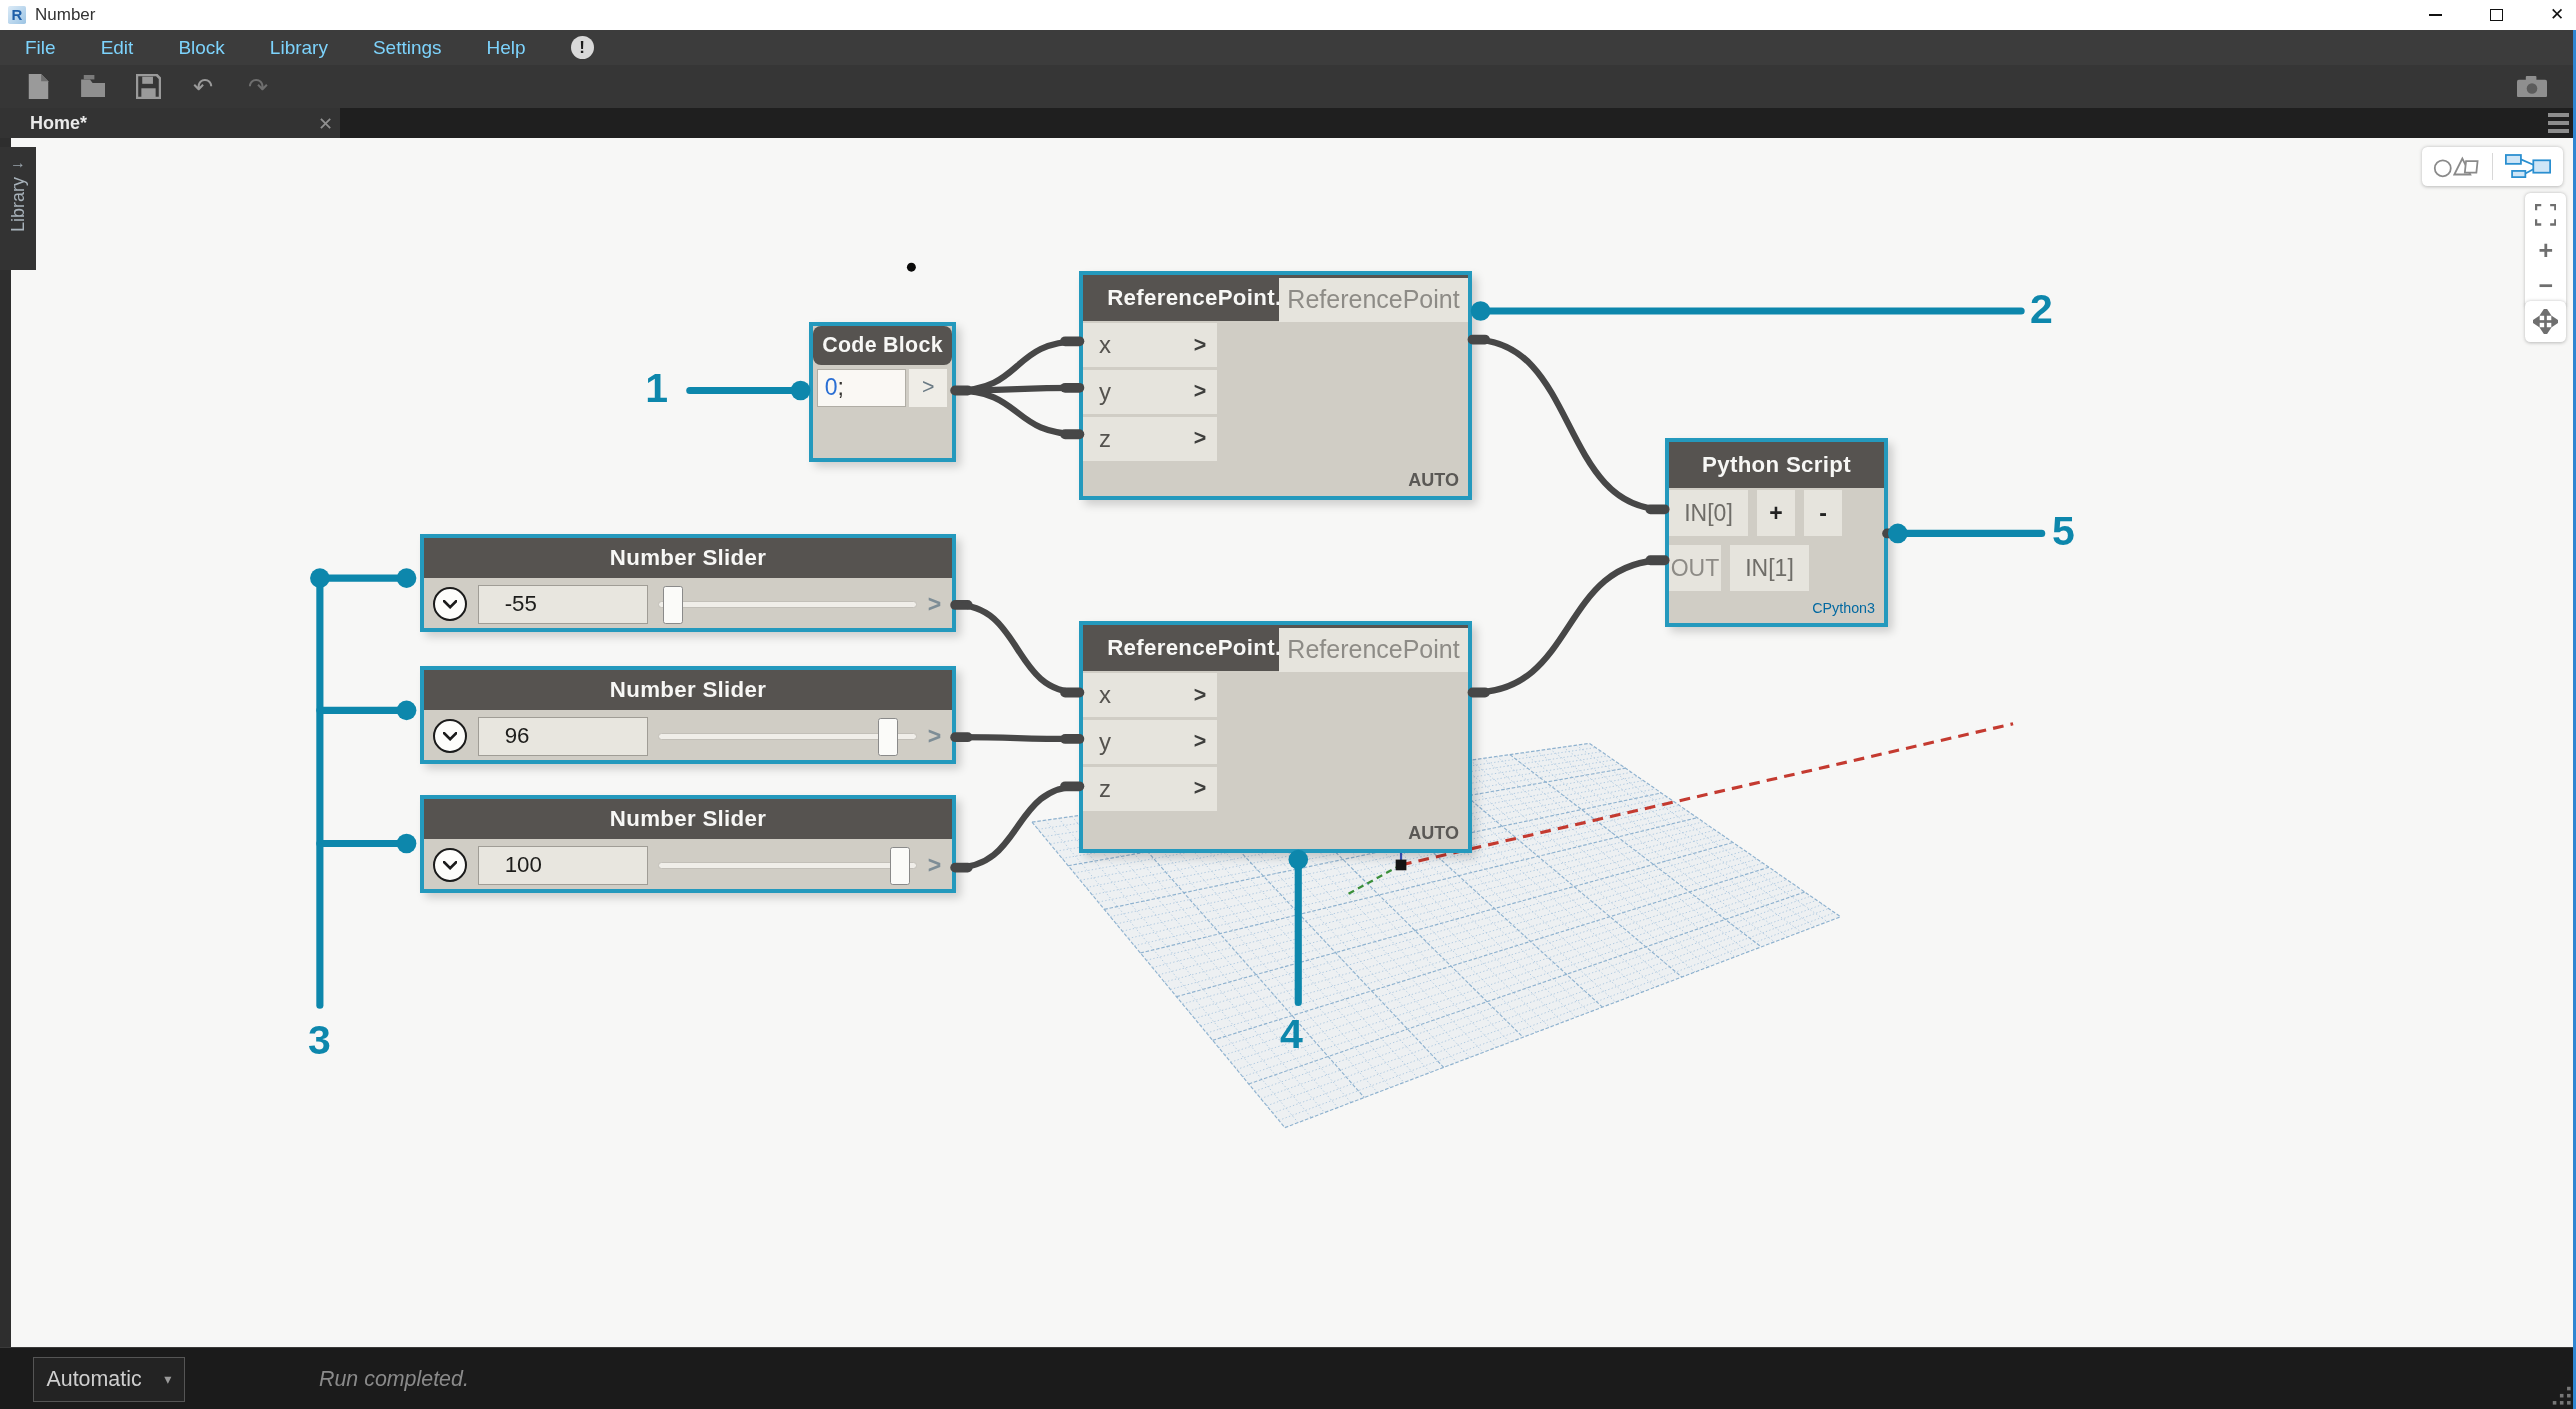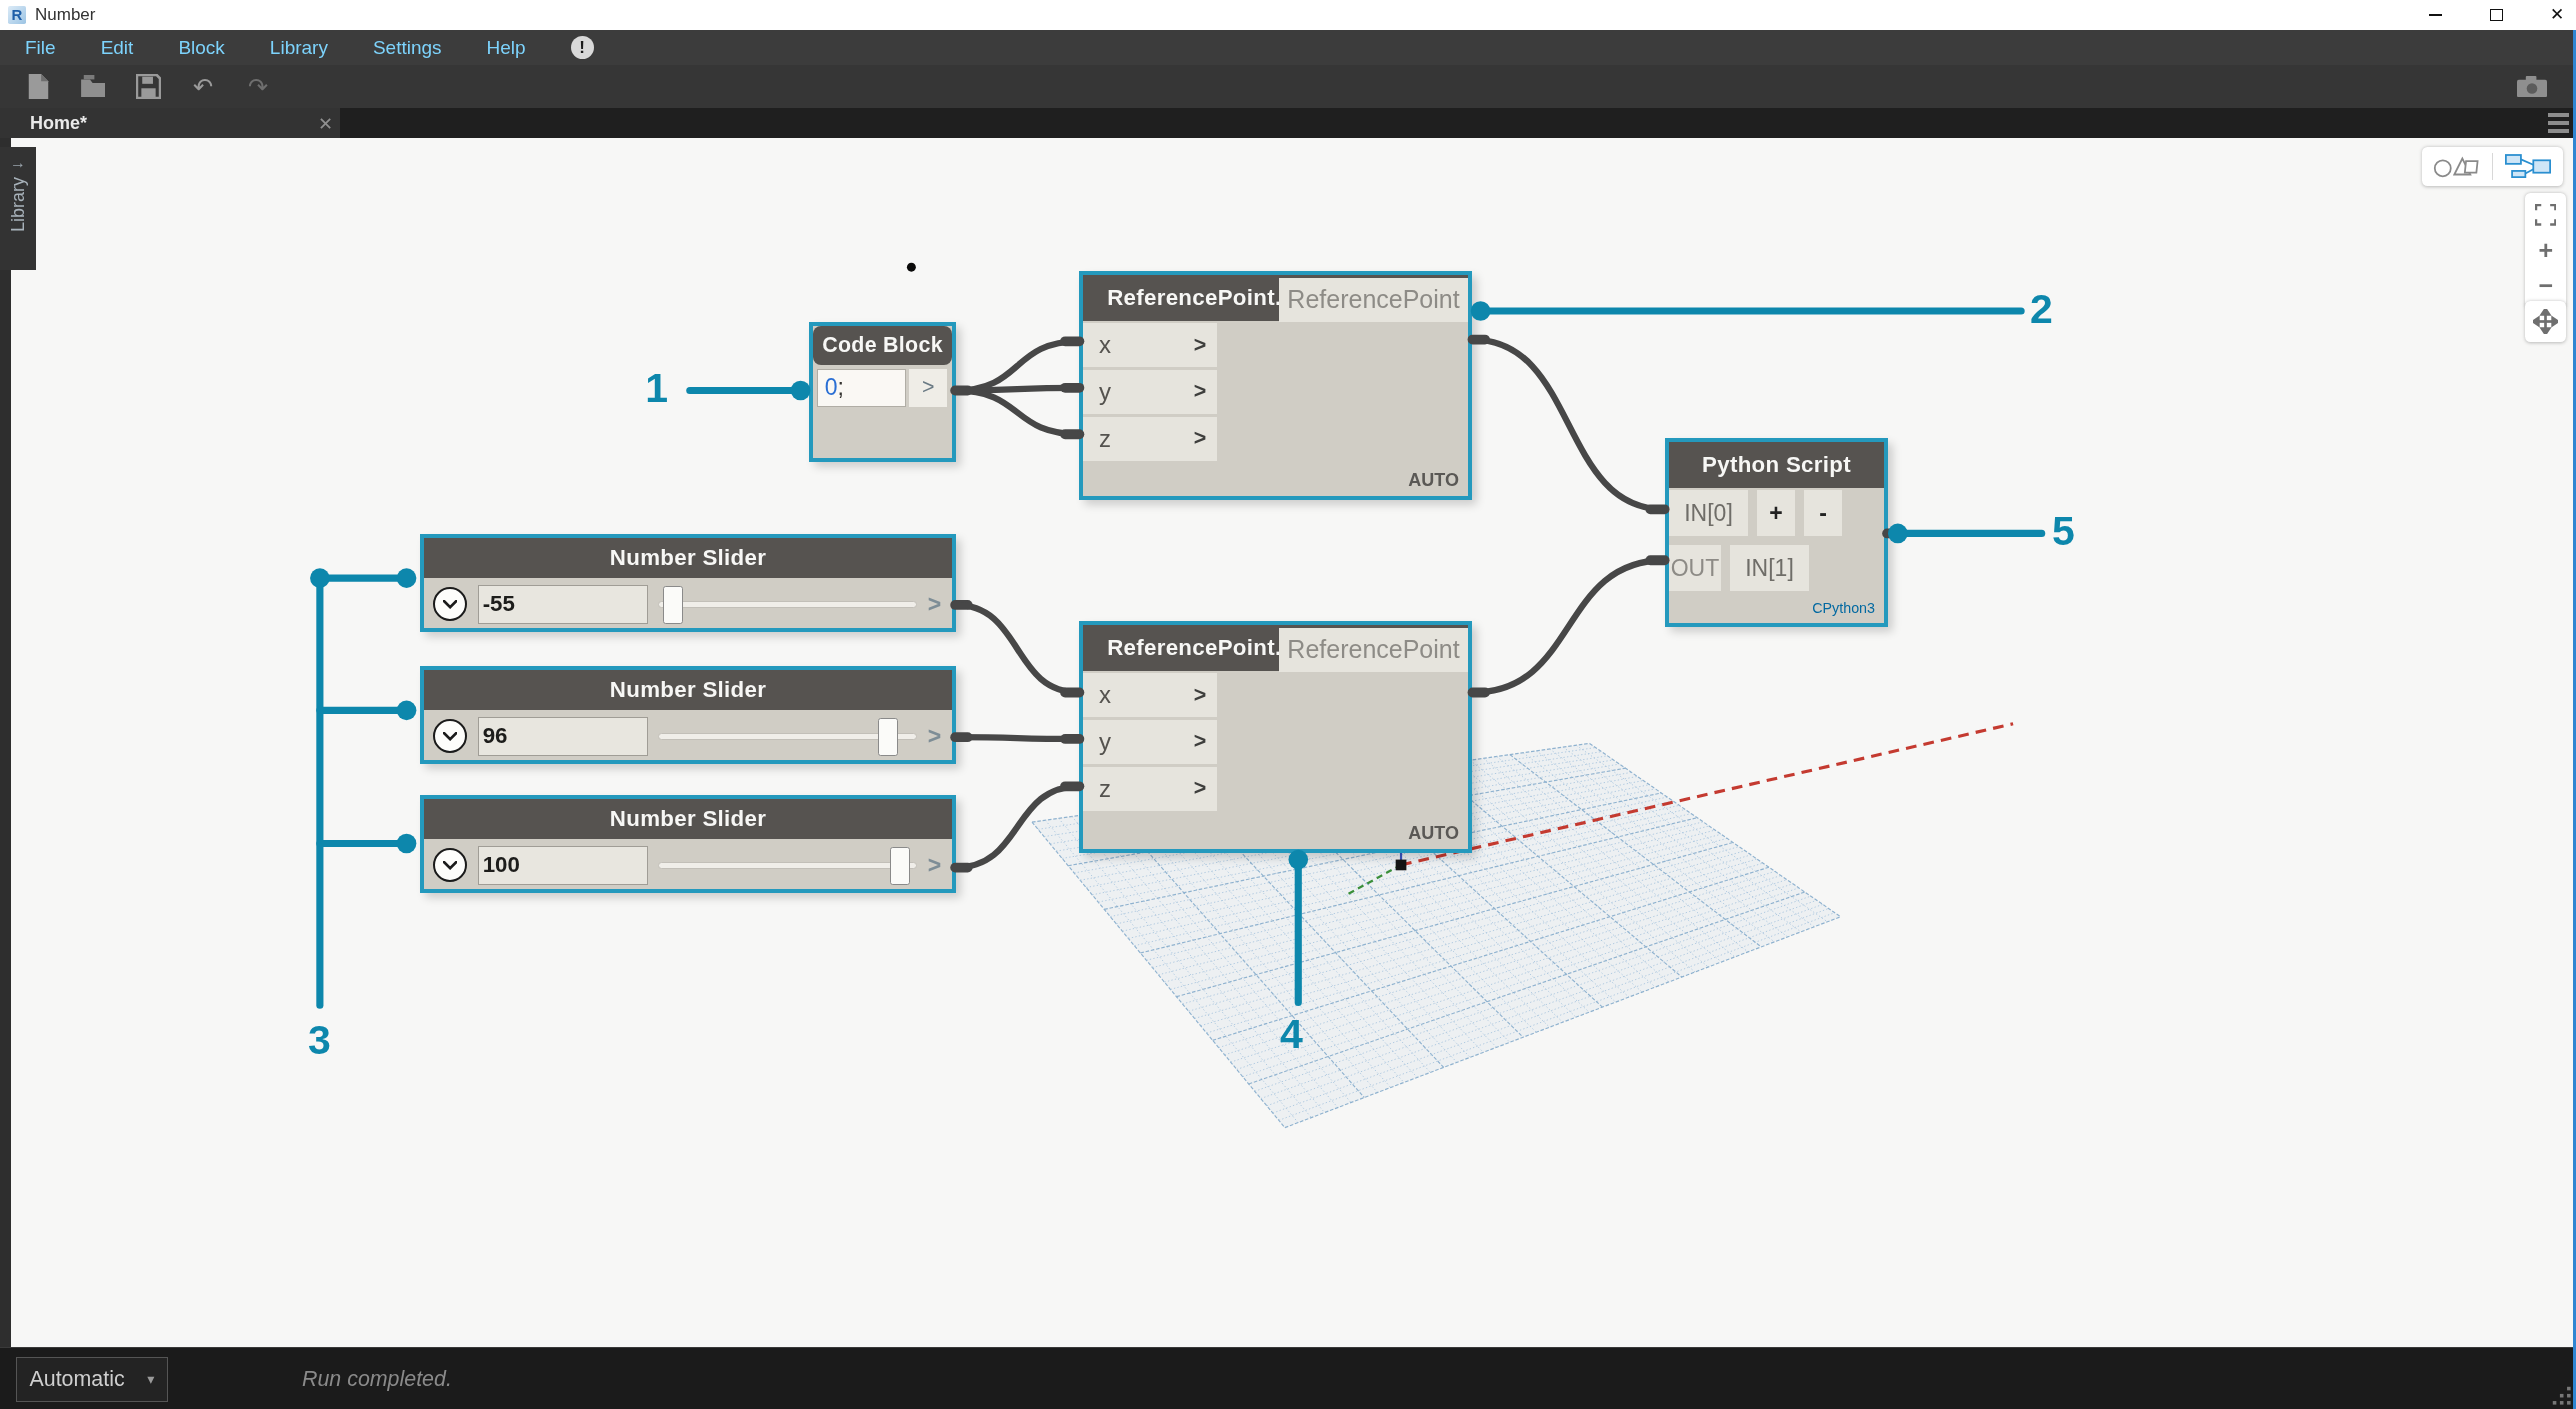--- a/index.html
+++ b/index.html
@@ -61,40 +61,40 @@
   
   .py-grid{display:flex;flex-wrap:wrap;gap:9px;margin-top:2.7px;width:214px;}
   .py-cell{background:#e6e4dd;height:46px;display:flex;align-items:center;justify-content:center;}
   .py-in{width:79px;color:#6f6d68;font-size:23px;}
   .py-btn{width:38px;color:#222;font-weight:bold;font-size:23px;cursor:pointer;}
   .py-out{width:52px;color:#8d8b86;font-size:23px;}
 
   
   .slider-body{display:flex;align-items:center;gap:10.7px;padding:7.1px 9px;height:52px;}
   .sl-expand{width:34px;height:34px;min-width:34px;border-radius:50%;border:2.7px solid #1b1b1b;background:#fdfdfb;display:flex;align-items:center;justify-content:center;cursor:pointer;}
-  .sl-value{width:170px;height:39px;background:#e8e6df;border:0.9px solid #a09d96;display:flex;align-items:center;padding-left:4px;font-size:22.3px;color:#1d1d1b;font-weight:bold;}
+  .sl-value{width:170px;height:39px;background:#e8e6df;border:0.9px solid #a09d96;display:flex;align-items:center;padding-left:26px;font-size:22.3px;color:#1d1d1b;}
   .sl-track{position:relative;flex:1;height:39px;cursor:pointer;}
   .sl-groove{position:absolute;left:0;right:0;top:16px;height:7.1px;background:#f0eee9;border:0.9px solid #c2bfb8;border-radius:3.6px;}
   .sl-handle{position:absolute;top:0.9px;width:19.7px;height:38px;background:#fbfbf9;border:0.9px solid #8a8a8a;border-radius:2.7px;}
   .sl-chev{color:#7d8d96;font-size:23px;font-weight:bold;padding-right:1.8px;}
 
   
   .ann-num{position:absolute;z-index:4;color:#0d87ac;font-weight:bold;font-size:41px;}
 
   
   .view-toggle{position:absolute;right:13.4px;top:9px;z-index:5;height:39px;background:#ffffff;border-radius:5.4px;box-shadow:0 0.9px 3.6px rgba(0,0,0,0.25);display:flex;align-items:center;}
   .vt-seg{width:70px;height:100%;display:flex;align-items:center;justify-content:center;cursor:pointer;}
   .vt-sep{width:0.9px;height:27px;background:#d8d8d8;}
   .zoom-stack{position:absolute;right:9.8px;top:55px;z-index:5;width:41px;background:#ffffff;border-radius:5.4px;box-shadow:0 0.9px 3.6px rgba(0,0,0,0.25);display:flex;flex-direction:column;align-items:center;padding:7.1px 0;gap:5.4px;}
   .zs-btn{width:32px;height:30px;display:flex;align-items:center;justify-content:center;color:#6f6f6f;font-size:25px;font-weight:bold;cursor:pointer;}
   .pan-btn{position:absolute;right:9.8px;top:163px;z-index:5;width:41px;height:41px;background:#ffffff;border-radius:5.4px;box-shadow:0 0.9px 3.6px rgba(0,0,0,0.25);display:flex;align-items:center;justify-content:center;cursor:pointer;}
 
   
   .statusbar{position:absolute;left:0;top:1347px;width:100%;height:63px;background:#1b1b1b;border-top:0.9px solid #3a3a3a;display:flex;align-items:center;z-index:6;}
-  .run-dd{margin-left:16px;width:152px;height:45px;background:#232323;border:0.9px solid #555;display:flex;align-items:center;justify-content:space-between;padding:0 12.5px;cursor:pointer;}
+  .run-dd{margin-left:33px;width:152px;height:45px;background:#232323;border:0.9px solid #555;display:flex;align-items:center;justify-content:space-between;padding:0 12.5px;cursor:pointer;}
   .run-dd-label{color:#cfcfcf;font-size:21.4px;}
   .run-dd-caret{color:#9a9a9a;font-size:14.3px;}
   .run-msg{margin-left:134px;color:#8a8a8a;font-style:italic;font-size:21.4px;}
   .grip{position:absolute;right:3.6px;bottom:3.6px;width:21.4px;height:21.4px;}
 
   .right-border{position:absolute;right:0;top:29.5px;width:2.7px;height:1380px;background:#2f86d2;z-index:7;}
 </style>
 </head>
 <body>
 

